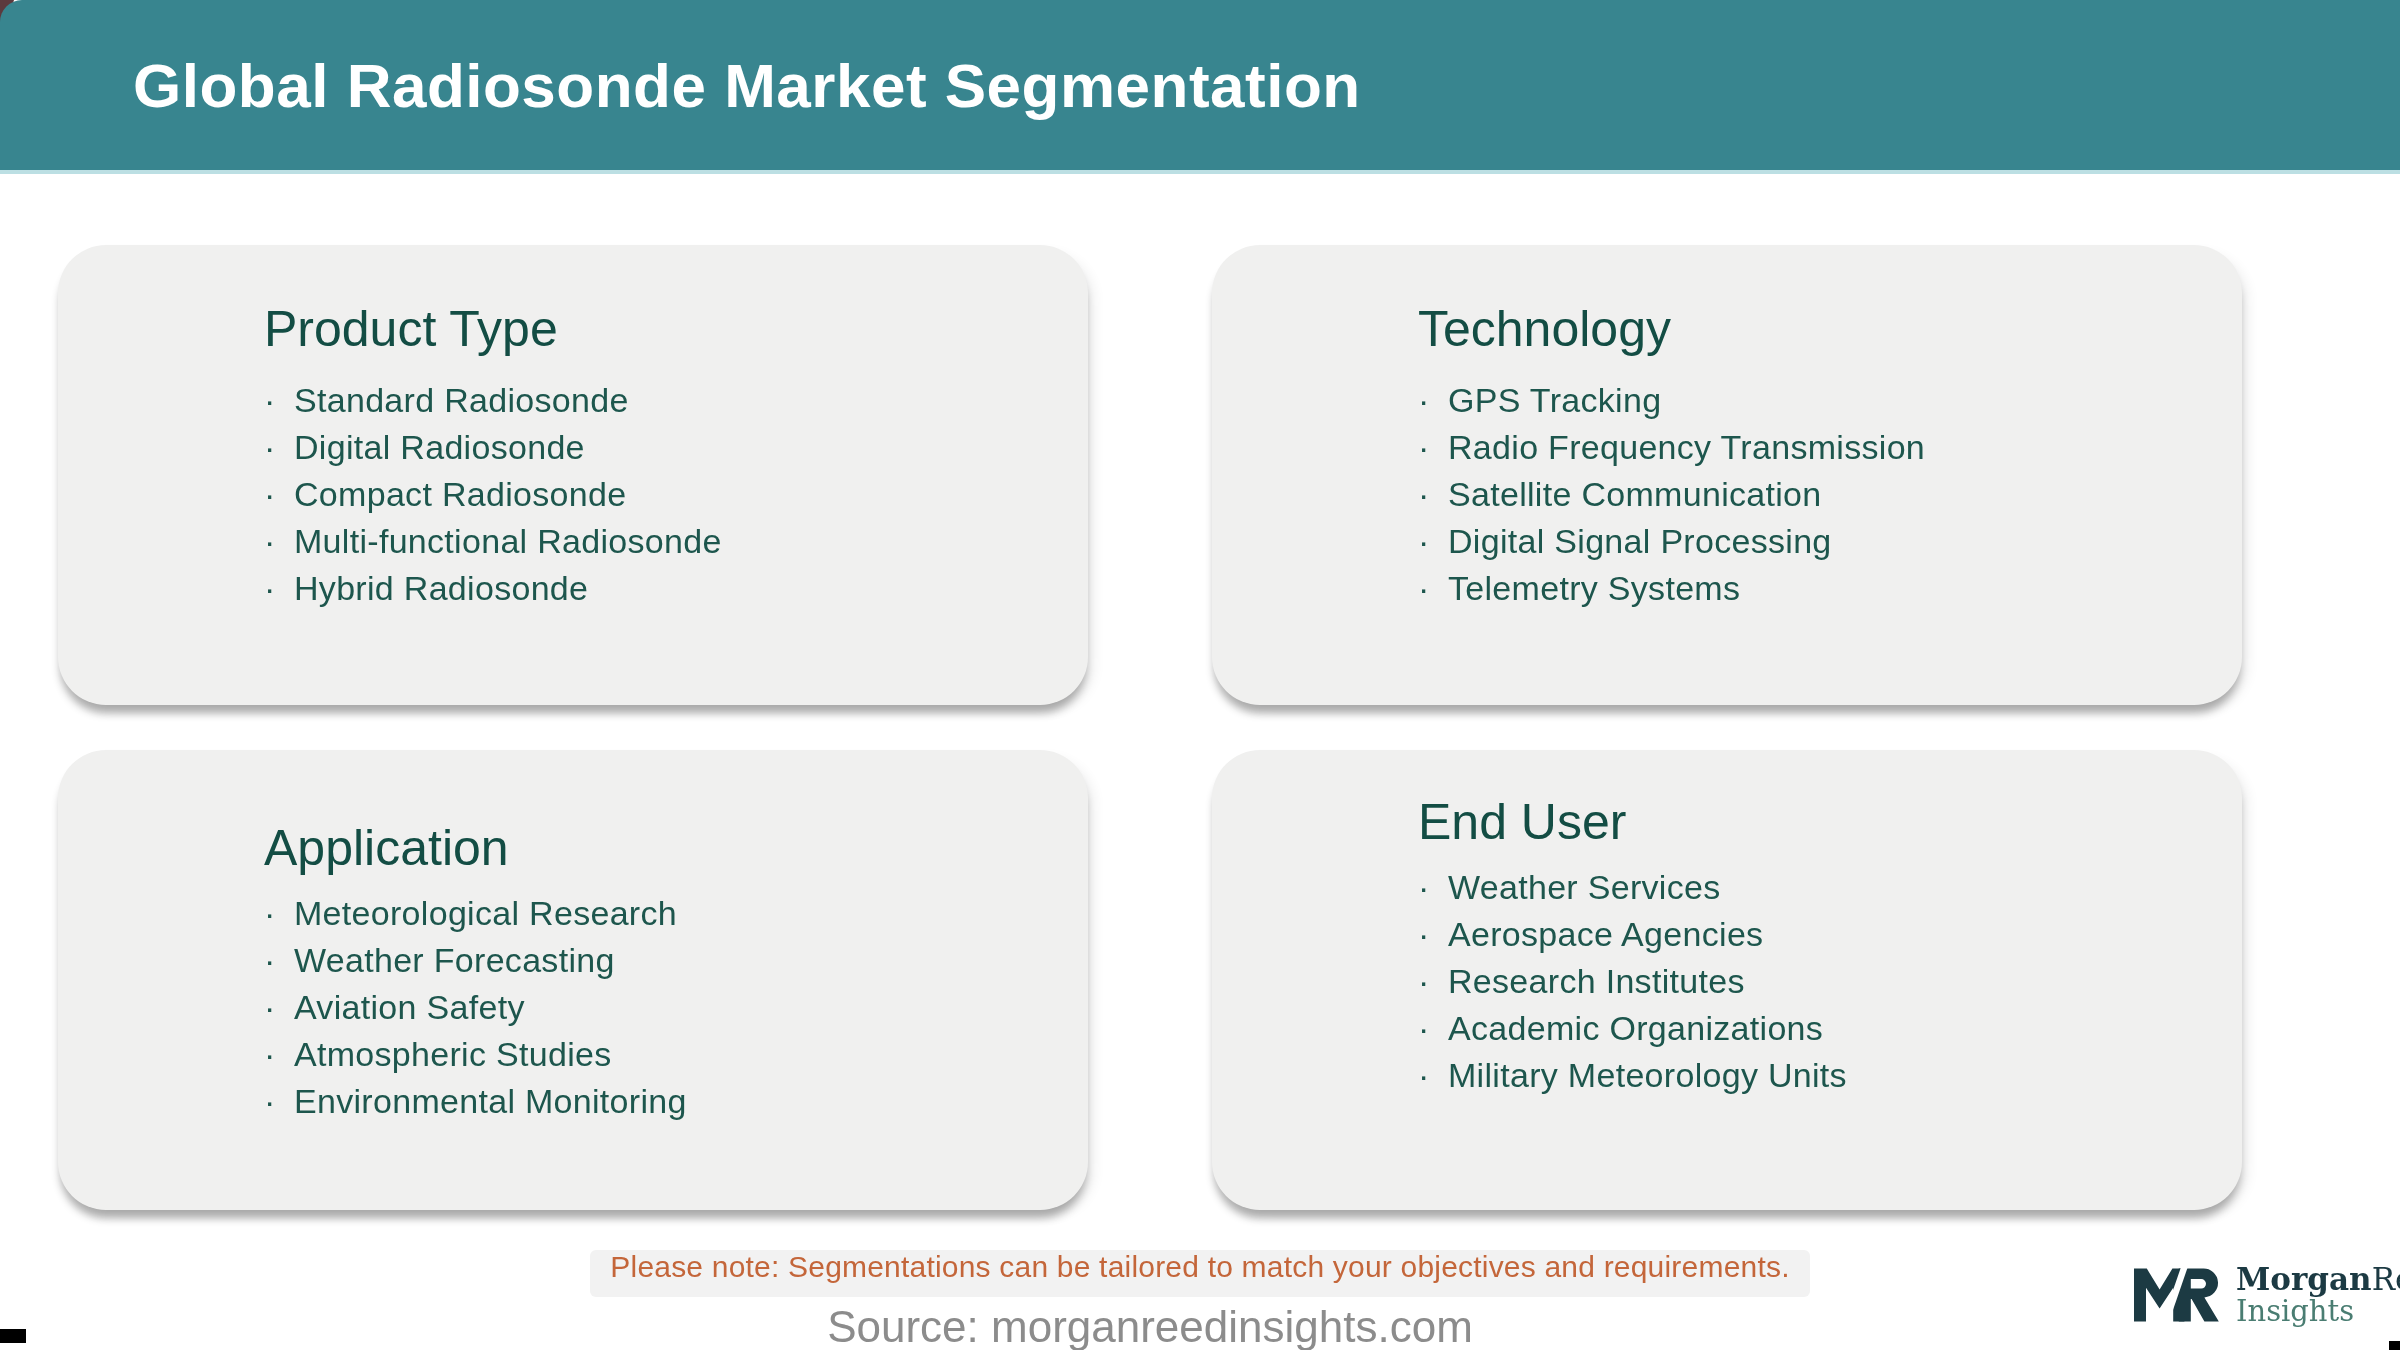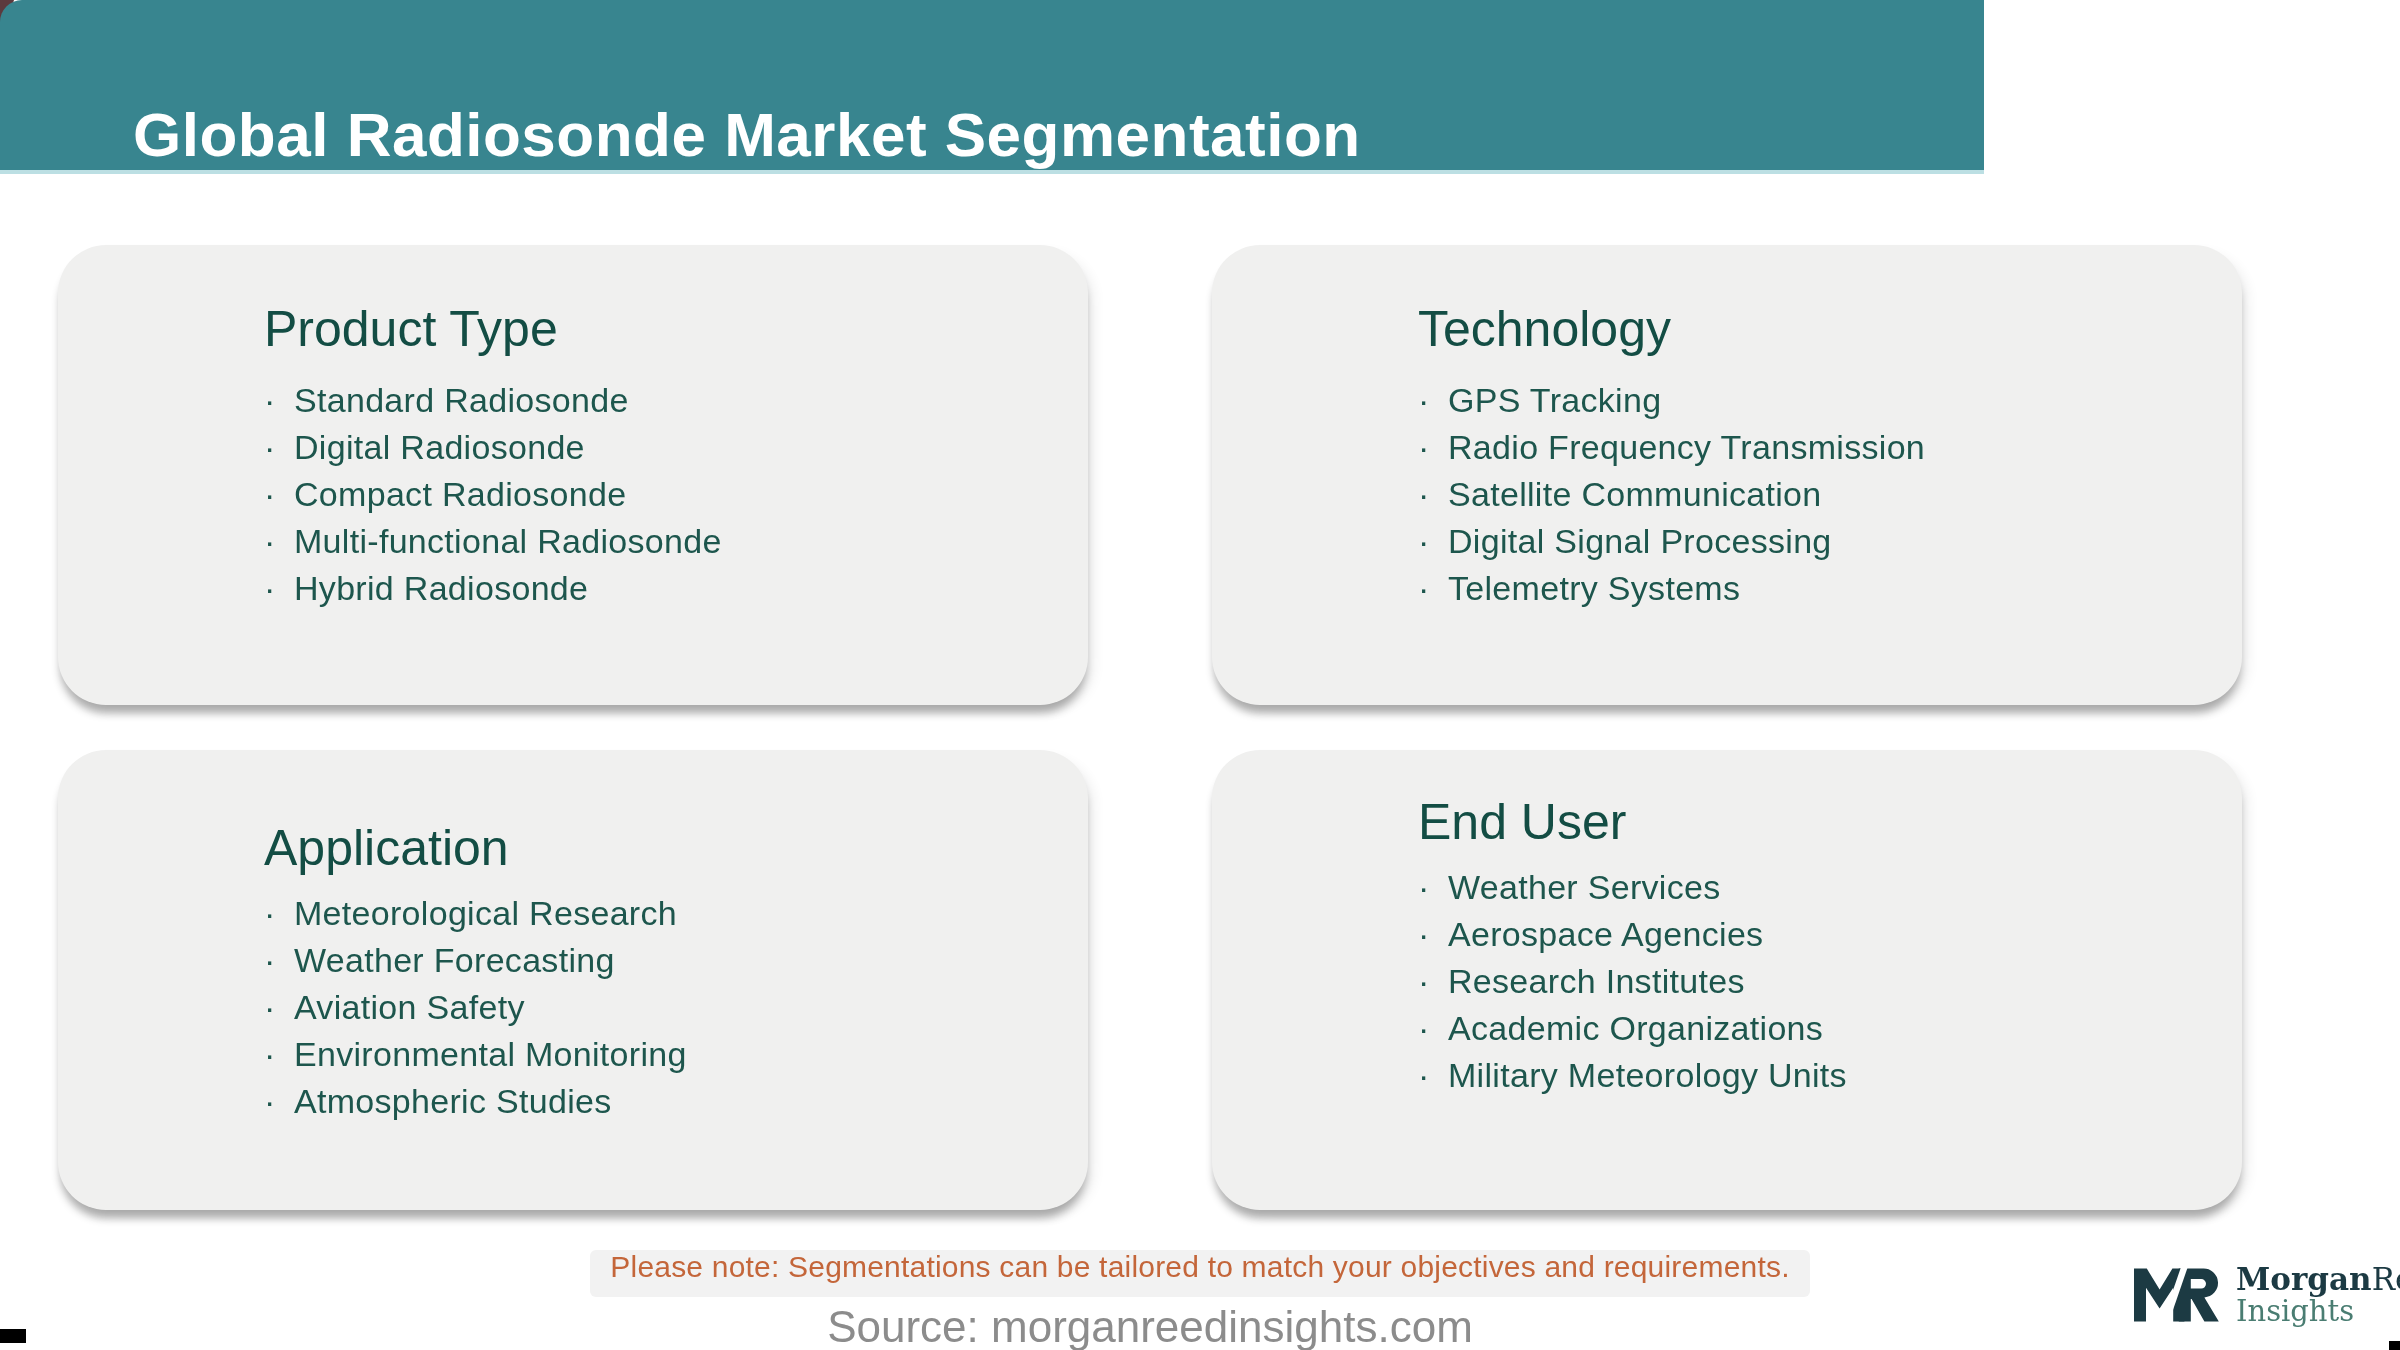--- a/index.html
+++ b/index.html
@@ -14,25 +14,25 @@
   
   .corner-sliver {
     position:absolute; left:0; top:0; z-index:0;
     width:0; height:0;
     border-top:44px solid var(--artifact_maroon,#5c3a3e);
     border-right:14px solid transparent;
   }
 
   .header {
     position:absolute; left:0; top:0; z-index:1;
-    width:1984px; height:170px;
+    width:2400px; height:170px;
     background:var(--header_bg,#38858F);
     border-bottom:4px solid var(--header_line,#BCDFE3);
     border-top-left-radius:22px;
-    display:flex; align-items:flex-end;
+    display:flex; align-items:center;
   }
   .header h1 {
     margin:0 0 0 133px;
     font-size:62px; font-weight:700; letter-spacing:0.5px;
     color:var(--title_color,#ffffff);
   }
 
   .card {
     position:absolute; box-sizing:border-box;
     width:1030px; height:460px;
@@ -116,22 +116,22 @@
       <li><span class="dot">·</span><span>Telemetry Systems</span></li>
     </ul>
   </section>
 
   <section class="card pos-bl">
     <h2>Application</h2>
     <ul>
       <li><span class="dot">·</span><span>Meteorological Research</span></li>
       <li><span class="dot">·</span><span>Weather Forecasting</span></li>
       <li><span class="dot">·</span><span>Aviation Safety</span></li>
+      <li><span class="dot">·</span><span>Atmospheric Studies</span></li>
       <li><span class="dot">·</span><span>Environmental Monitoring</span></li>
-      <li><span class="dot">·</span><span>Atmospheric Studies</span></li>
     </ul>
   </section>
 
   <section class="card pos-br">
     <h2>End User</h2>
     <ul>
       <li><span class="dot">·</span><span>Weather Services</span></li>
       <li><span class="dot">·</span><span>Aerospace Agencies</span></li>
       <li><span class="dot">·</span><span>Research Institutes</span></li>
       <li><span class="dot">·</span><span>Academic Organizations</span></li>

